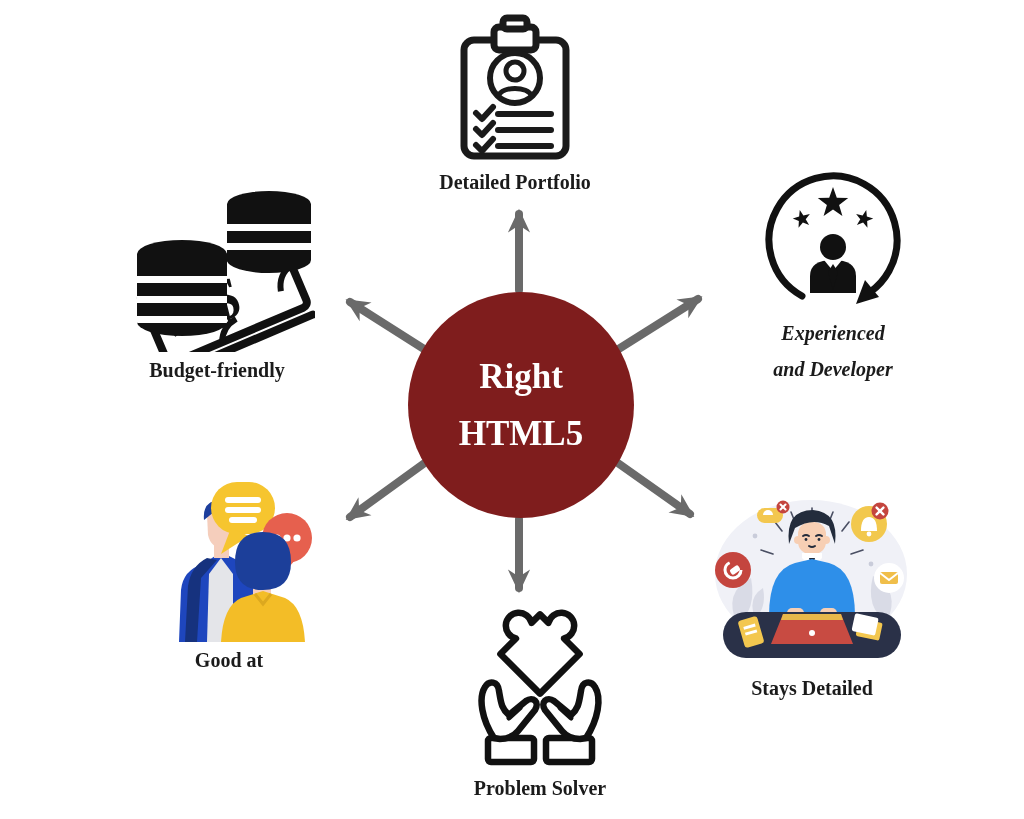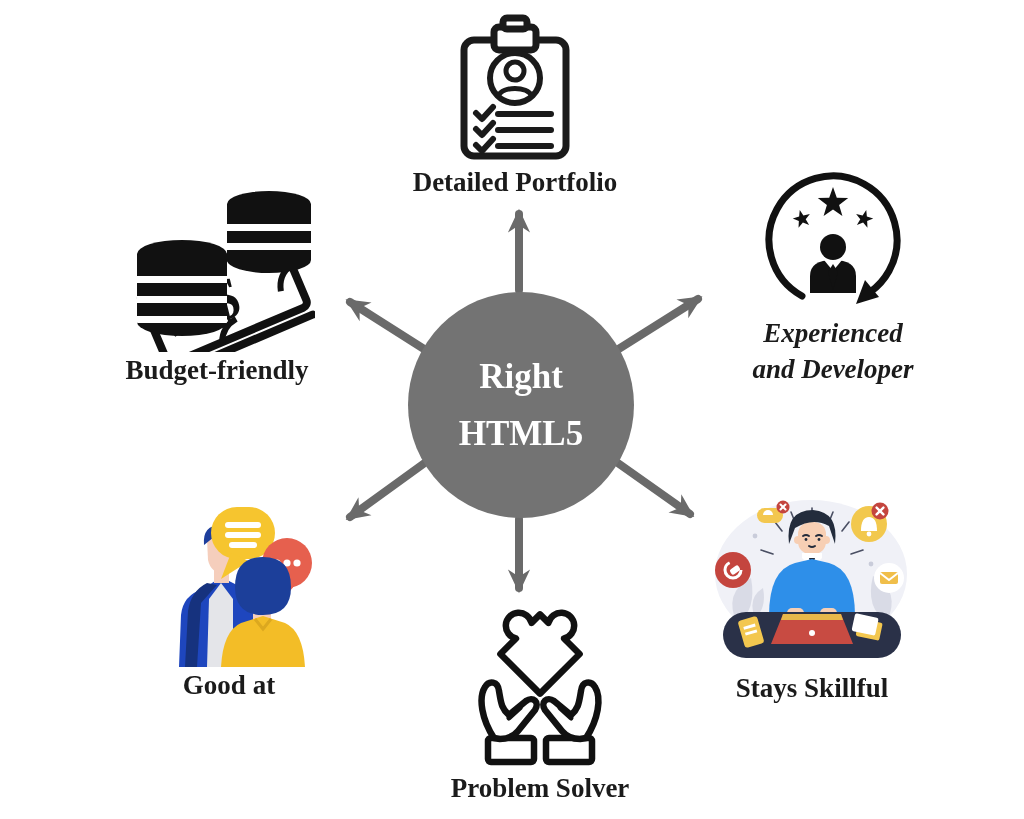--- a/index.html
+++ b/index.html
@@ -1,22 +1,22 @@
 <!DOCTYPE html>
 <html><head>
 <meta charset="utf-8">
 <style>
   html,body{margin:0;padding:0;background:#ffffff;}
   .canvas{position:relative;width:1024px;height:819px;background:#ffffff;overflow:hidden;
           font-family:"Liberation Serif","DejaVu Serif",serif;}
   .node{position:absolute;display:flex;flex-direction:column;align-items:center;}
-  .label{font-weight:bold;font-size:27px;line-height:36px;color:#1b1b1b;
+  .label{font-weight:bold;font-size:20px;line-height:36px;color:#1b1b1b;
          text-align:center;white-space:nowrap;}
   .center-circle{position:absolute;left:408px;top:292px;width:226px;height:226px;
-         border-radius:50%;background:#737373;display:flex;flex-direction:column;
+         border-radius:50%;background:#7f1d1d;display:flex;flex-direction:column;
          justify-content:center;align-items:center;}
   .center-circle .ctext{color:#ffffff;font-weight:bold;font-size:35px;line-height:57px;
          text-align:center;}
   svg{display:block;}
   .arrow-layer{position:absolute;left:0;top:0;pointer-events:none;}
 </style>
 </head>
 <body>
 
 <div class="canvas">
@@ -109,21 +109,21 @@
         <g clip-path="url(#coinL)">
             <rect x="14" y="102" width="98" height="7" fill="#fff"></rect>
           <rect x="14" y="122" width="98" height="7" fill="#fff"></rect>
           <rect x="14" y="142" width="98" height="7" fill="#fff"></rect>
           </g>
       </g>
     </svg>
     <div class="label">Budget-friendly</div>
   </div>
 
-  <div class="node" style="left:129px;top:503px;width:200px;justify-content:space-between;">
+  <div class="node" style="left:129px;top:478px;width:200px;justify-content:space-between;">
     <svg width="168" height="164" viewBox="0 0 168 164">
 
       <path d="M34,164 L36,112 Q38,92 58,86 L70,78 L84,78 L96,84 Q112,90 112,106 L112,164 Z" fill="#1E46BE"></path>
       <path d="M62,164 L64,96 L76,80 L88,96 L88,164 Z" fill="#E4E5E9"></path>
       <path d="M52,164 L56,100 L72,82 L62,80 Q46,88 43,108 L40,164 Z" fill="#16327E"></path>
       <rect x="69" y="62" width="15" height="18" fill="#F5CEBC"></rect>
       <path d="M62,36 Q62,26 75,26 Q89,27 89,44 L89,57 Q89,70 78,70 Q66,70 63,57 Z" fill="#F5CEBC"></path>
       <path d="M59,42 Q57,21 78,22 Q97,23 92,43 L88,34 Q76,27 64,38 Z" fill="#1D3E9C"></path>
 
       <rect x="66" y="4" width="64" height="52" rx="26" fill="#F6C52F"></rect>
@@ -230,16 +230,16 @@
       <circle cx="166" cy="48" r="2.4" fill="#fff"></circle>
       <circle cx="177" cy="25" r="8.5" fill="#C4453E"></circle>
       <g stroke="#fff" stroke-width="2.4" stroke-linecap="round">
         <line x1="173.6" y1="21.6" x2="180.4" y2="28.4"></line>
           <line x1="180.4" y1="21.6" x2="173.6" y2="28.4"></line>
       </g>
       <circle cx="186" cy="92" r="15" fill="#fff"></circle>
       <rect x="177" y="86" width="18" height="12" rx="2" fill="#F0BE4A"></rect>
       <path d="M177,87 L186,94 L195,87" stroke="#fff" stroke-width="2" fill="none"></path>
     </svg>
-    <div class="label">Stays Skillful</div>
+    <div class="label">Stays Detailed</div>
   </div>
 
 </div>
 
 </body></html>

